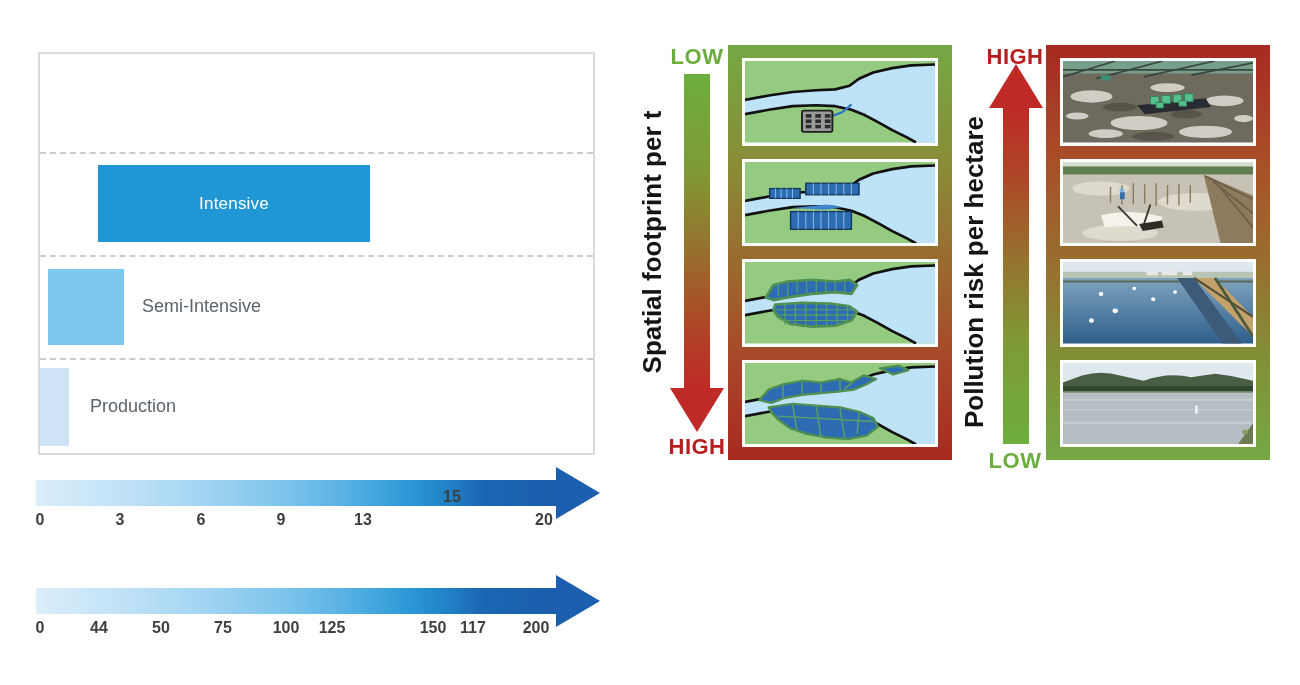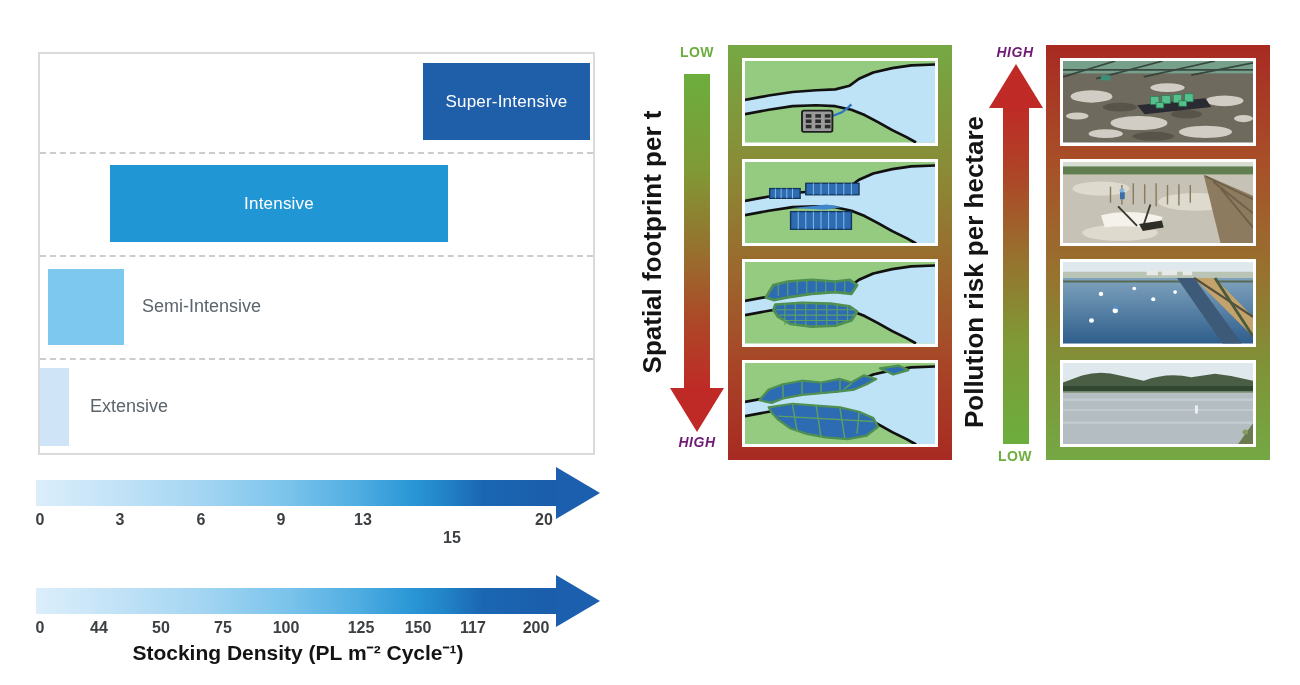--- a/index.html
+++ b/index.html
@@ -23,82 +23,78 @@
     border-left:44px solid #1c5fae;}
   .tick{position:absolute;width:36px;margin-left:-18px;text-align:center;
         font-weight:bold;font-size:16px;color:#3c4043;}
   .axis-title{position:absolute;left:58px;width:480px;text-align:center;
         font-weight:bold;font-size:21px;color:#141414;}
 
   
   .v-label{position:absolute;text-align:center;font-weight:bold;font-size:26px;
         color:#141414;transform:rotate(-90deg);white-space:nowrap;}
   .lowhigh{position:absolute;width:70px;text-align:center;font-weight:bold;
-        font-size:14px;letter-spacing:.5px;}
+        font-size:22px;letter-spacing:.5px;}
   .v-shaft{position:absolute;width:26px;}
   .grad-down{background:linear-gradient(180deg,#6cae3d 0%,#7f9a36 30%,#96722e 55%,#ae4527 80%,#bf2a26 100%);}
   .grad-up{background:linear-gradient(180deg,#bf2a26 0%,#ae4527 20%,#96722e 45%,#7f9a36 70%,#6cae3d 100%);}
   .head-down{position:absolute;width:0;height:0;border-left:27px solid transparent;
         border-right:27px solid transparent;border-top:44px solid #bf2a26;}
   .head-up{position:absolute;width:0;height:0;border-left:27px solid transparent;
         border-right:27px solid transparent;border-bottom:44px solid #bf2a26;}
   .frame{position:absolute;top:45px;width:224px;height:415px;box-sizing:border-box;
         display:flex;flex-direction:column;gap:13px;padding:13px 14px;}
   .frame-spatial{left:728px;
     background:linear-gradient(180deg,#75a844 0%,#8a8b36 30%,#9c672d 55%,#a84427 78%,#a82a22 100%);}
   .frame-pollution{left:1046px;
     background:linear-gradient(180deg,#a82a22 0%,#a84f28 28%,#97722f 55%,#7f9338 78%,#75a844 100%);}
   .cell{flex:1;background:#fff;padding:3px;box-sizing:border-box;min-height:0;}
   .cell svg{display:block;width:100%;height:100%;}
-  .green{color:#6cae3d;} .red{color:#701a75;font-style:italic;}
+  .green{color:#6cae3d;} .red{color:#b91c1c;}
 </style>
 </head>
 <body>
 
 <div id="fig">
 
   <div class="plot">
     <div class="sep" style="top:98px"></div>
     <div class="sep" style="top:201px"></div>
     <div class="sep" style="top:304px"></div>
 
-    <div class="bar" style="left:383px;top:9px;width:167px;height:77px;background:#1f5ea9">
-      <span class="bar-label-in">Super-Intensive</span>
-    </div>
-    <div class="bar" style="left:70px;top:111px;width:338px;height:77px;background:#2196d4">
+    <div class="bar" style="left:58px;top:111px;width:272px;height:77px;background:#2196d4">
       <span class="bar-label-in">Intensive</span>
     </div>
     <div class="bar" style="left:8px;top:215px;width:76px;height:76px;background:#7dc8ee"></div>
     <span class="bar-label-out" style="left:102px;top:242px">Semi-Intensive</span>
     <div class="bar" style="left:0;top:314px;width:29px;height:78px;background:#cfe5f7"></div>
-    <span class="bar-label-out" style="left:50px;top:342px">Extensive</span>
+    <span class="bar-label-out" style="left:50px;top:342px">Production</span>
   </div>
 
   <div class="h-shaft" style="top:480px"></div>
   <div class="h-head" style="top:467px"></div>
   <span class="tick" style="left:40px;top:511px">0</span>
   <span class="tick" style="left:120px;top:511px">3</span>
   <span class="tick" style="left:201px;top:511px">6</span>
   <span class="tick" style="left:281px;top:511px">9</span>
   <span class="tick" style="left:363px;top:511px">13</span>
-  <span class="tick" style="left:452px;top:529px">15</span>
+  <span class="tick" style="left:452px;top:488px">15</span>
   <span class="tick" style="left:544px;top:511px">20</span>
 
   <div class="h-shaft" style="top:588px"></div>
   <div class="h-head" style="top:575px"></div>
   <span class="tick" style="left:40px;top:619px">0</span>
   <span class="tick" style="left:99px;top:619px">44</span>
   <span class="tick" style="left:161px;top:619px">50</span>
   <span class="tick" style="left:223px;top:619px">75</span>
   <span class="tick" style="left:286px;top:619px">100</span>
-  <span class="tick" style="left:361px;top:619px">125</span>
-  <span class="tick" style="left:418px;top:619px">150</span>
+  <span class="tick" style="left:332px;top:619px">125</span>
+  <span class="tick" style="left:433px;top:619px">150</span>
   <span class="tick" style="left:473px;top:619px">117</span>
   <span class="tick" style="left:536px;top:619px">200</span>
-  <div class="axis-title" style="top:638px">Stocking Density (PL m⁻² Cycle⁻¹)</div>
 
   <div class="v-label" style="left:492px;top:222px;width:330px;height:40px">Spatial footprint per t</div>
   <span class="lowhigh green" style="left:662px;top:44px">LOW</span>
   <div class="v-shaft grad-down" style="left:684px;top:74px;height:316px"></div>
   <div class="head-down" style="left:670px;top:388px"></div>
   <span class="lowhigh red" style="left:662px;top:434px">HIGH</span>
 
   <div class="frame frame-spatial">
 
     <div class="cell">

